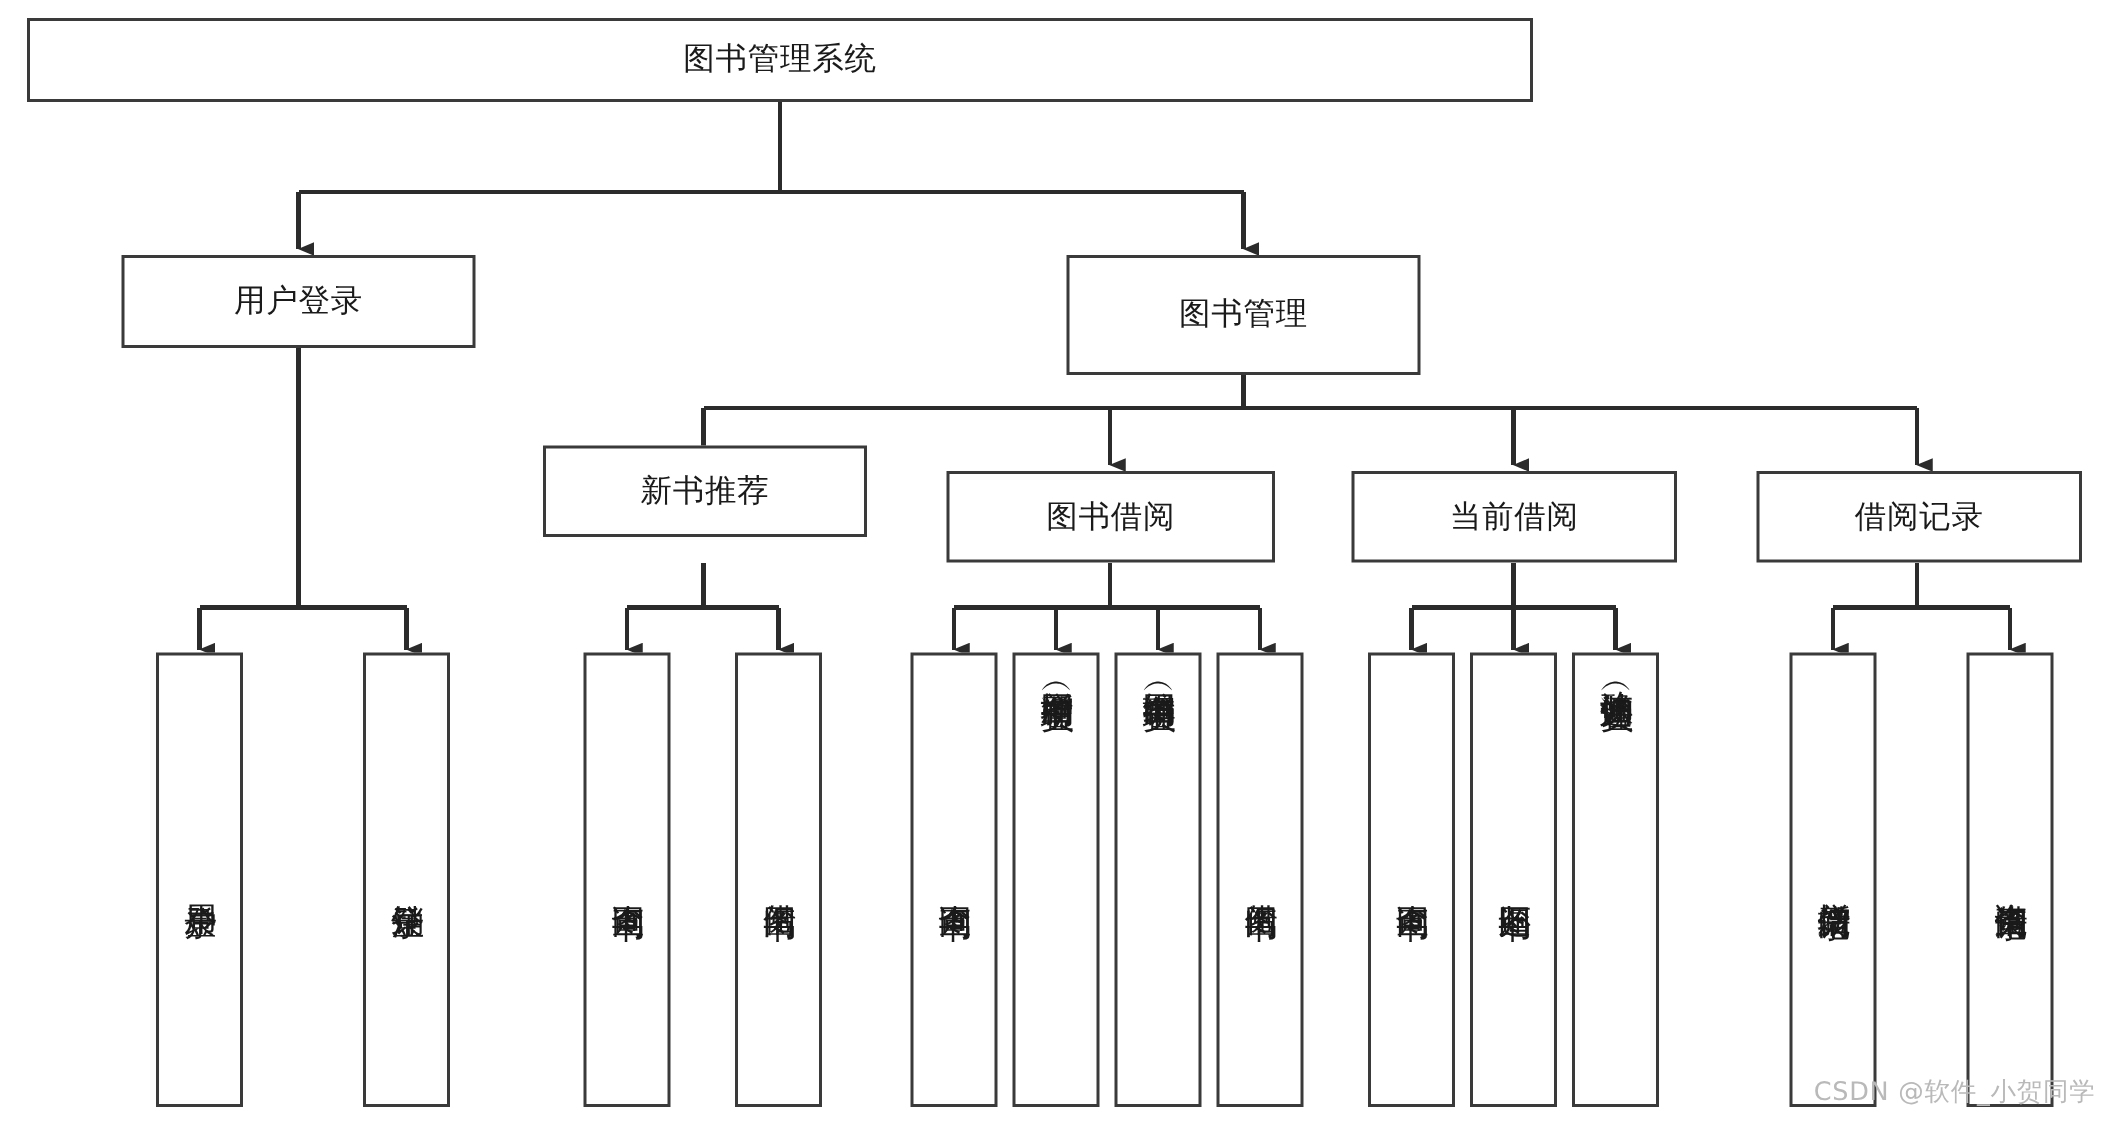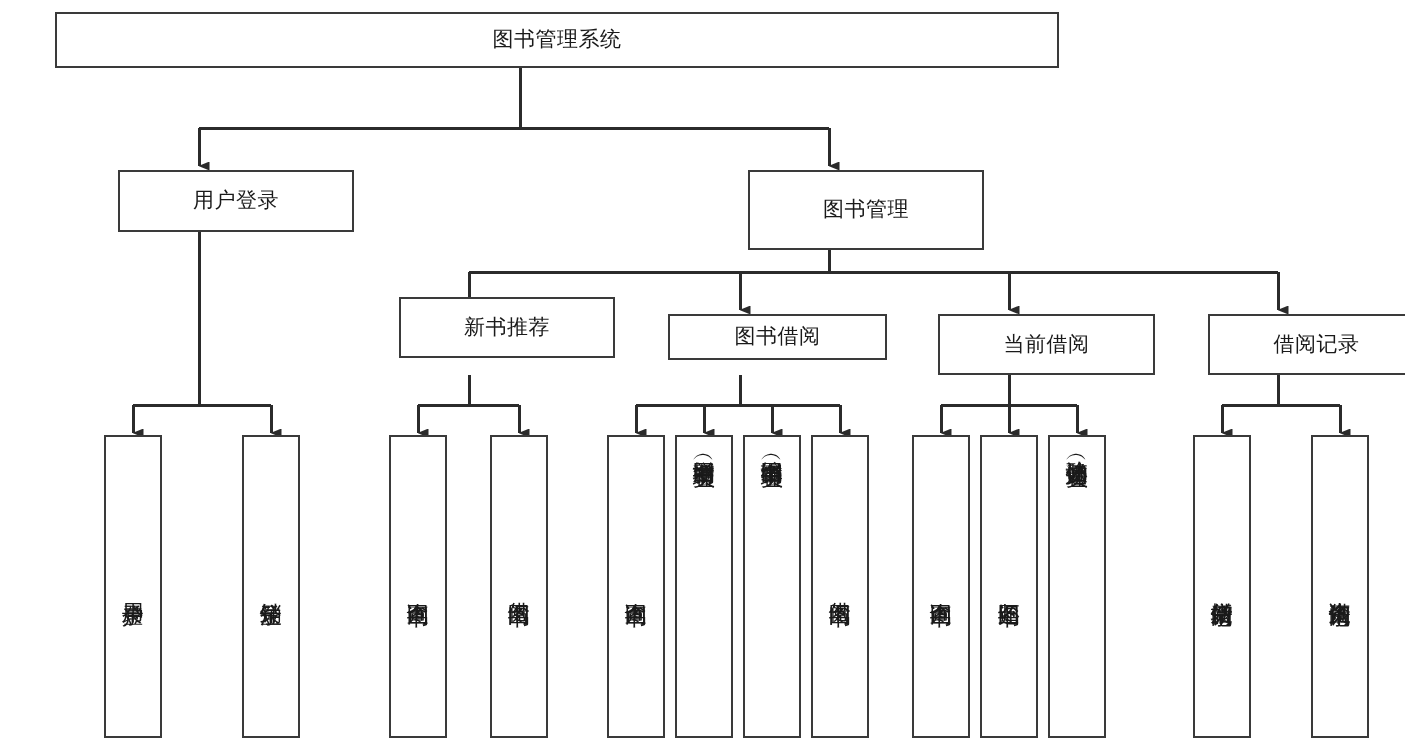--- a/index.html
+++ b/index.html
@@ -33,21 +33,20 @@
     border: 2px solid #3a3a3a;
     display: flex;
     align-items: center;
     justify-content: center;
     color: #1a1a1a;
   }
   .node.horizontal {
     font-size: 21px;
     line-height: 1.2;
     letter-spacing: 0.5px;
-    margin-left: 37px;
   }
   .node.vertical {
     align-items: flex-start;
     justify-content: center;
     padding-top: 6px;
   }
   .node.vertical .vlabel {
     writing-mode: vertical-rl;
     text-orientation: upright;
     font-size: 22px;
@@ -136,21 +135,21 @@
   </div>
 
   <div class="node horizontal" style="left:711px; top:170px; width:236px; height:80px;">
     <span>图书管理</span>
   </div>
 
   <div class="node horizontal" style="left:362px; top:297px; width:216px; height:61px;">
     <span>新书推荐</span>
   </div>
 
-  <div class="node horizontal" style="left:631px; top:314px; width:219px; height:46px;text-align:center;">
+  <div class="node horizontal" style="left:631px; top:314px; width:219px; height:61px;text-align:center;">
     <span>图书借阅</span>
   </div>
 
   <div class="node horizontal" style="left:901px; top:314px; width:217px; height:61px;">
     <span>当前借阅</span>
   </div>
 
   <div class="node horizontal" style="left:1171px; top:314px; width:217px; height:61px;">
     <span>借阅记录</span>
   </div>
@@ -200,14 +199,15 @@
   </div>
 
   <div class="node vertical center-text" style="left:1193px; top:435px; width:58px; height:303px;">
     <span class="vlabel">新增借阅记录</span>
   </div>
 
   <div class="node vertical center-text" style="left:1311px; top:435px; width:58px; height:303px;">
     <span class="vlabel">查询借阅记录</span>
   </div>
 
+  <div id="watermark">CSDN @软件_小贺同学</div>
 
 </div>
 
 </body></html>

